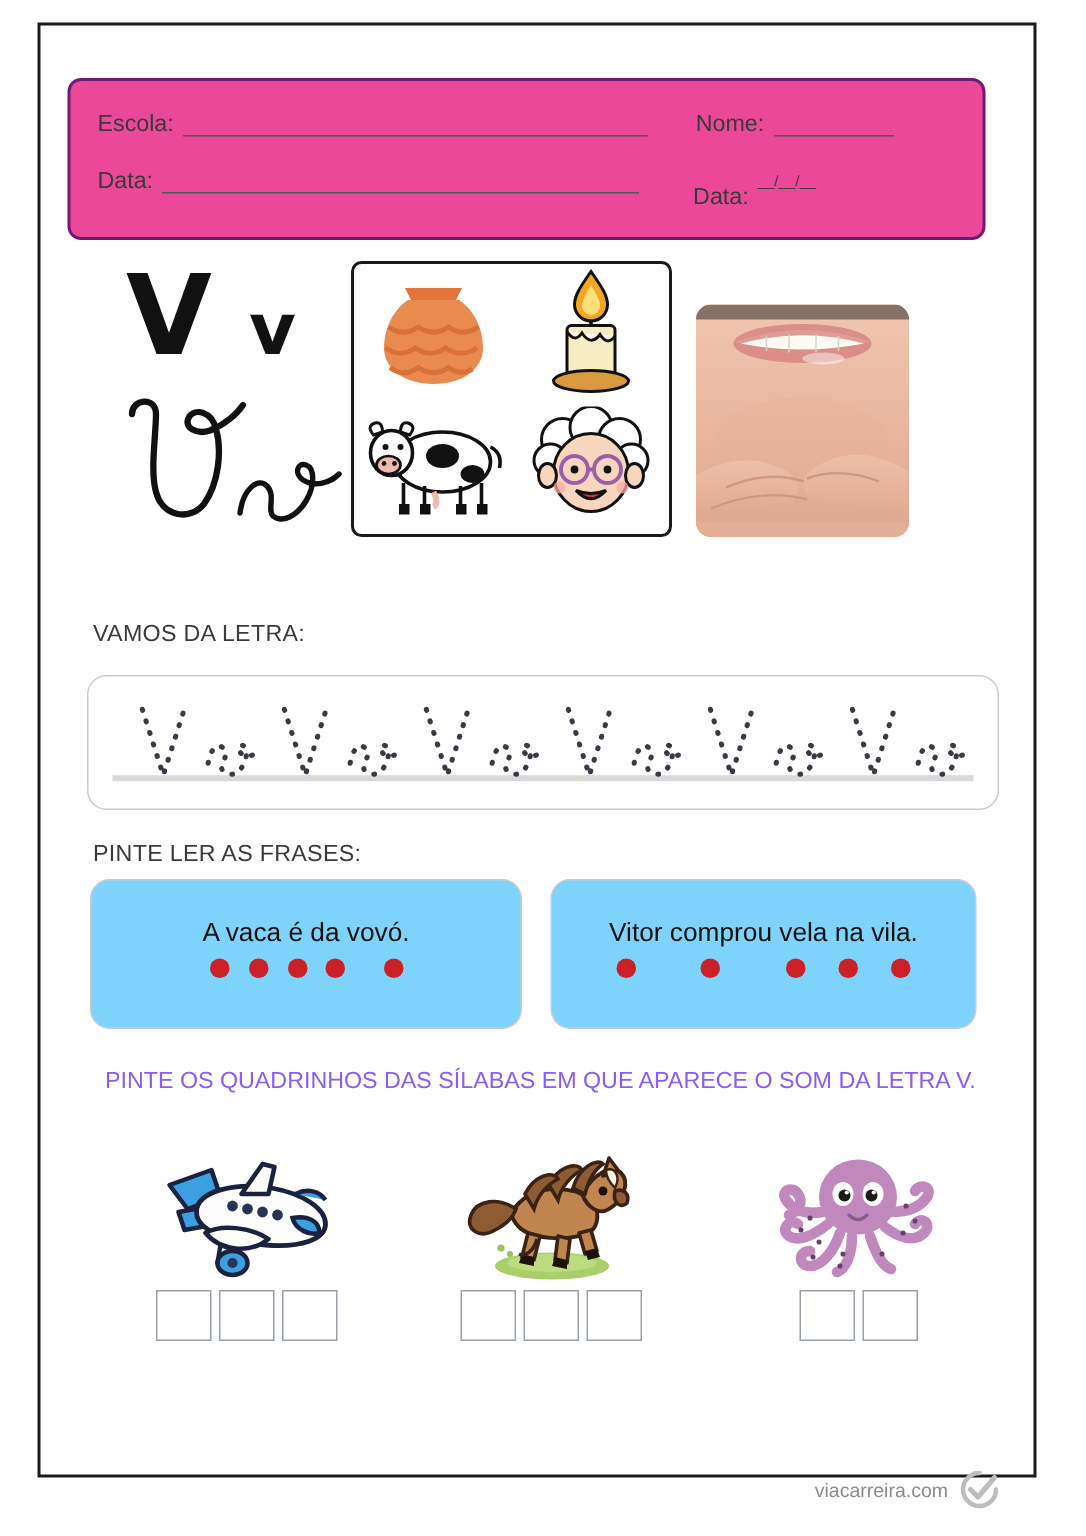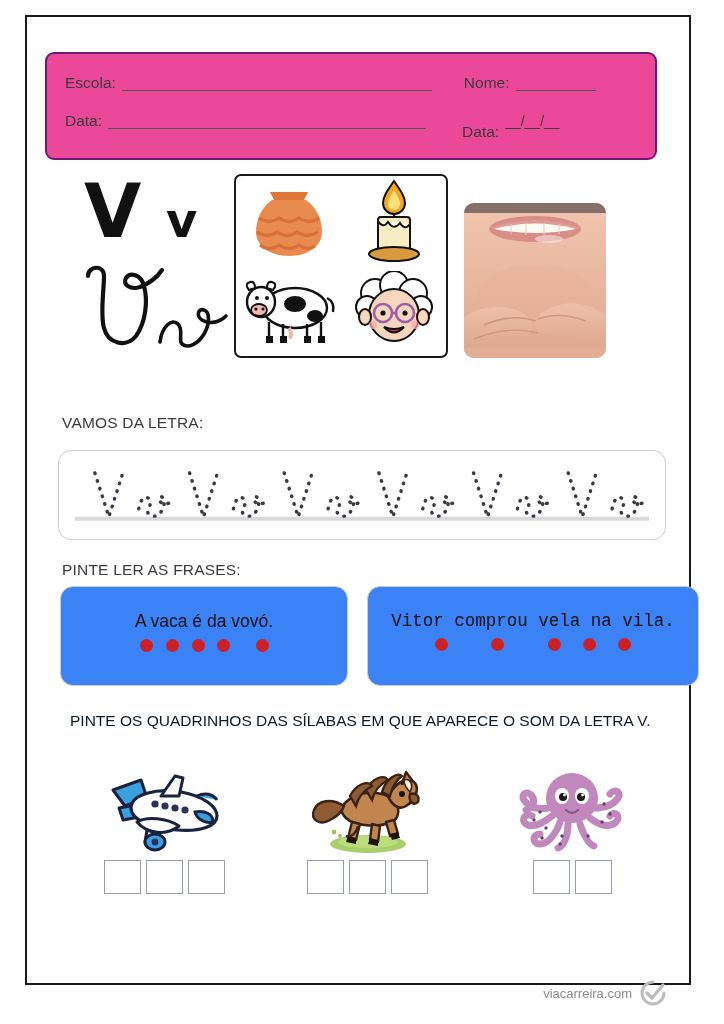--- a/index.html
+++ b/index.html
@@ -51,21 +51,21 @@
   .ident-label {
     font-size: 15.5px;
     color: #3a3a3a;
     white-space: nowrap;
   }
   .ident-line {
     border-bottom: 1.4px solid #555;
     height: 14px;
   }
   .ident-dateblank {
-    font-size: 14px;
+    font-size: 10px;
     color: #3a3a3a;
     letter-spacing: 0px;
     white-space: nowrap;
   }
 
   
   #letter-zone {
     position: absolute;
     left: 62px;
     top: 172px;
@@ -152,24 +152,24 @@
 
   
   #frases-label { left: 62px; top: 561px; }
   .frase-card {
     position: absolute;
     top: 586px;
     height: 100px;
     border: 1.6px solid #c9ccd1;
     border-radius: 13px;
     box-sizing: border-box;
-    background: #3b82f6;
+    background: #7dd3fc;
   }
   #frase-card-1 { left: 60px;  width: 288px; }
-  #frase-card-2 { left: 367px; width: 332px; font-family: Liberation Mono, monospace; }
+  #frase-card-2 { left: 367px; width: 284px; }
   .frase-inner {
     position: absolute;
     left: 0; right: 0;
     top: 24px;
   }
   .frase-text {
     font-size: 17.5px;
     color: #111;
     text-align: center;
     white-space: nowrap;
@@ -188,21 +188,21 @@
   }
 
   
   #pinte-instruction {
     position: absolute;
     left: 70px;
     top: 708px;
     width: 590px;
     font-size: 15.5px;
     line-height: 25px;
-    color: #0f172a;
+    color: #8b5cf6;
   }
 
   
   .syl-group { position: absolute; top: 765px; }
   #syl-group-aviao  { left: 62px;  width: 205px; }
   #syl-group-cavalo { left: 272px; width: 190px; }
   #syl-group-polvo  { left: 492px; width: 160px; }
   .syl-art {
     height: 90px;
     display: flex;

